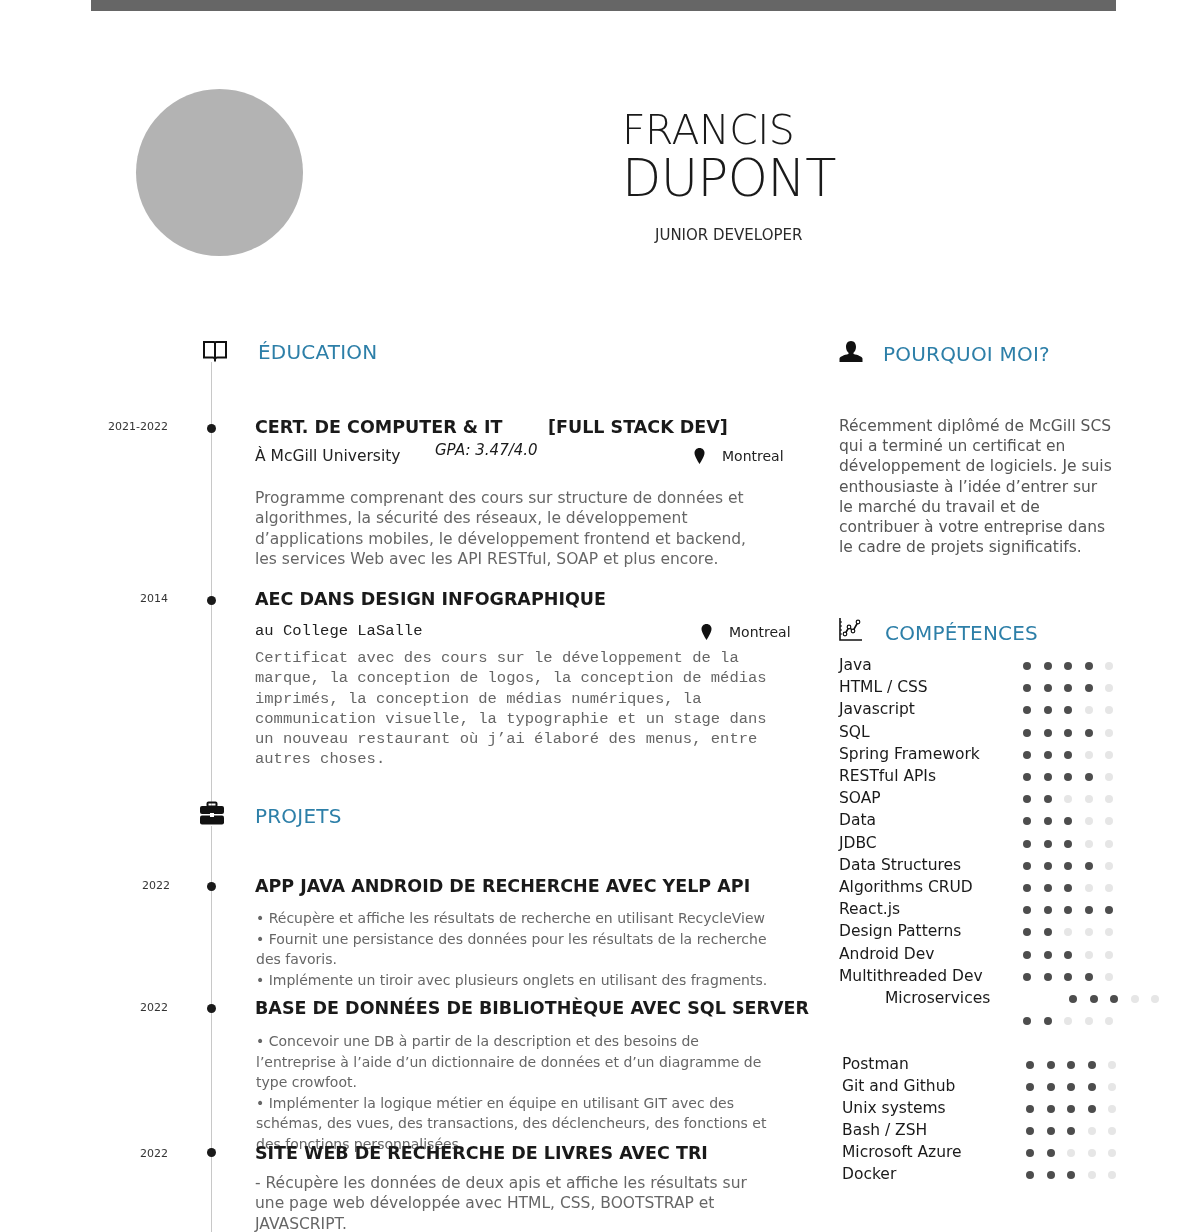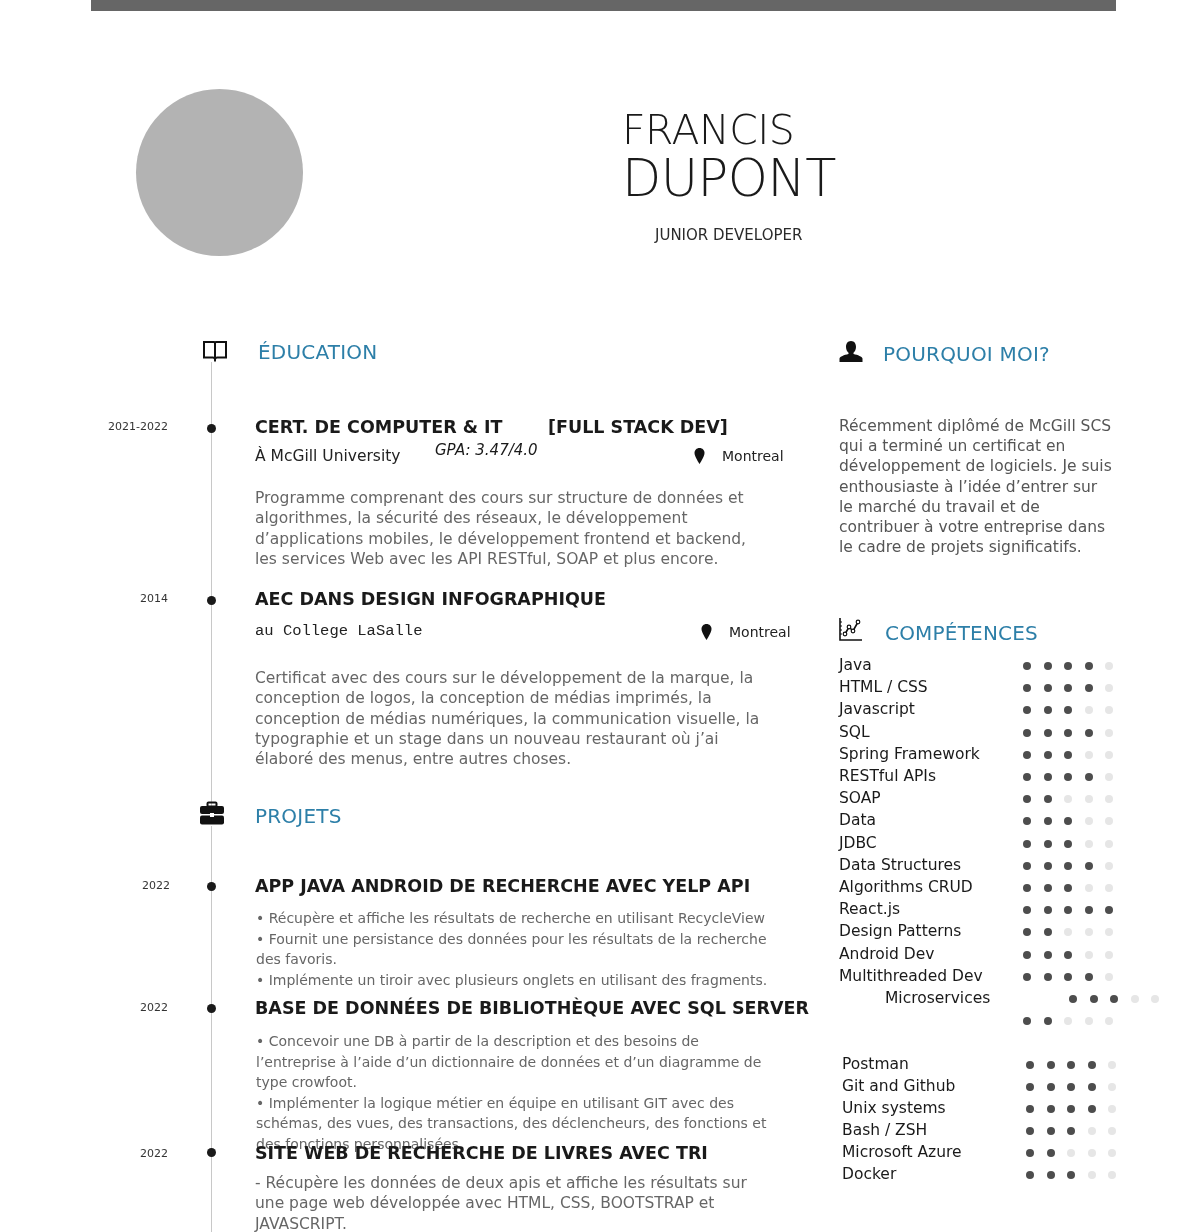--- a/index.html
+++ b/index.html
@@ -70,21 +70,21 @@
 <div class="date" style="left:90px;top:590px;">2014</div>
 <div class="dot" style="top:596px;"></div>
 <div class="entry-title" style="top:589px;">AEC DANS DESIGN INFOGRAPHIQUE</div>
 <div class="sub" style="top:622px;font-family:Liberation Mono, monospace;">au College LaSalle</div>
 <div class="loc" style="left:701px;top:624px;">
   <svg class="pin" viewBox="0 0 11 16">
       <path d="M5.5 0 C2.5 0 0.5 2.2 0.5 5 C0.5 8.5 5.5 16 5.5 16 C5.5 16 10.5 8.5 10.5 5 C10.5 2.2 8.5 0 5.5 0 Z" fill="#111"></path>
     </svg>
   <span>Montreal</span>
 </div>
-<div class="desc" style="top:668px;">Certificat avec des cours sur le développement de la marque, la conception de logos, la conception de médias imprimés, la conception de médias numériques, la communication visuelle, la typographie et un stage dans un nouveau restaurant où j’ai élaboré des menus, entre autres choses.</div>
+<div class="desc" style="top:648px;font-family:Liberation Mono, monospace;">Certificat avec des cours sur le développement de la marque, la conception de logos, la conception de médias imprimés, la conception de médias numériques, la communication visuelle, la typographie et un stage dans un nouveau restaurant où j’ai élaboré des menus, entre autres choses.</div>
 
 <svg class="sec-icon" style="left:199px;top:801px;" viewBox="0 0 26 26">
   <rect x="8.5" y="1.5" width="9" height="4" rx="1" fill="none" stroke="#111" stroke-width="2"></rect>
   <rect x="1" y="5" width="24" height="8" rx="2" fill="#111"></rect>
   <rect x="1" y="14.5" width="24" height="9" rx="2" fill="#111"></rect>
   <rect x="11" y="12" width="4" height="4" fill="#fff"></rect>
 </svg>
 <div class="section-title" style="left:255px;top:804px;">PROJETS</div>
 <div class="timeline-line" style="top:826px;height:406px;"></div>
 

